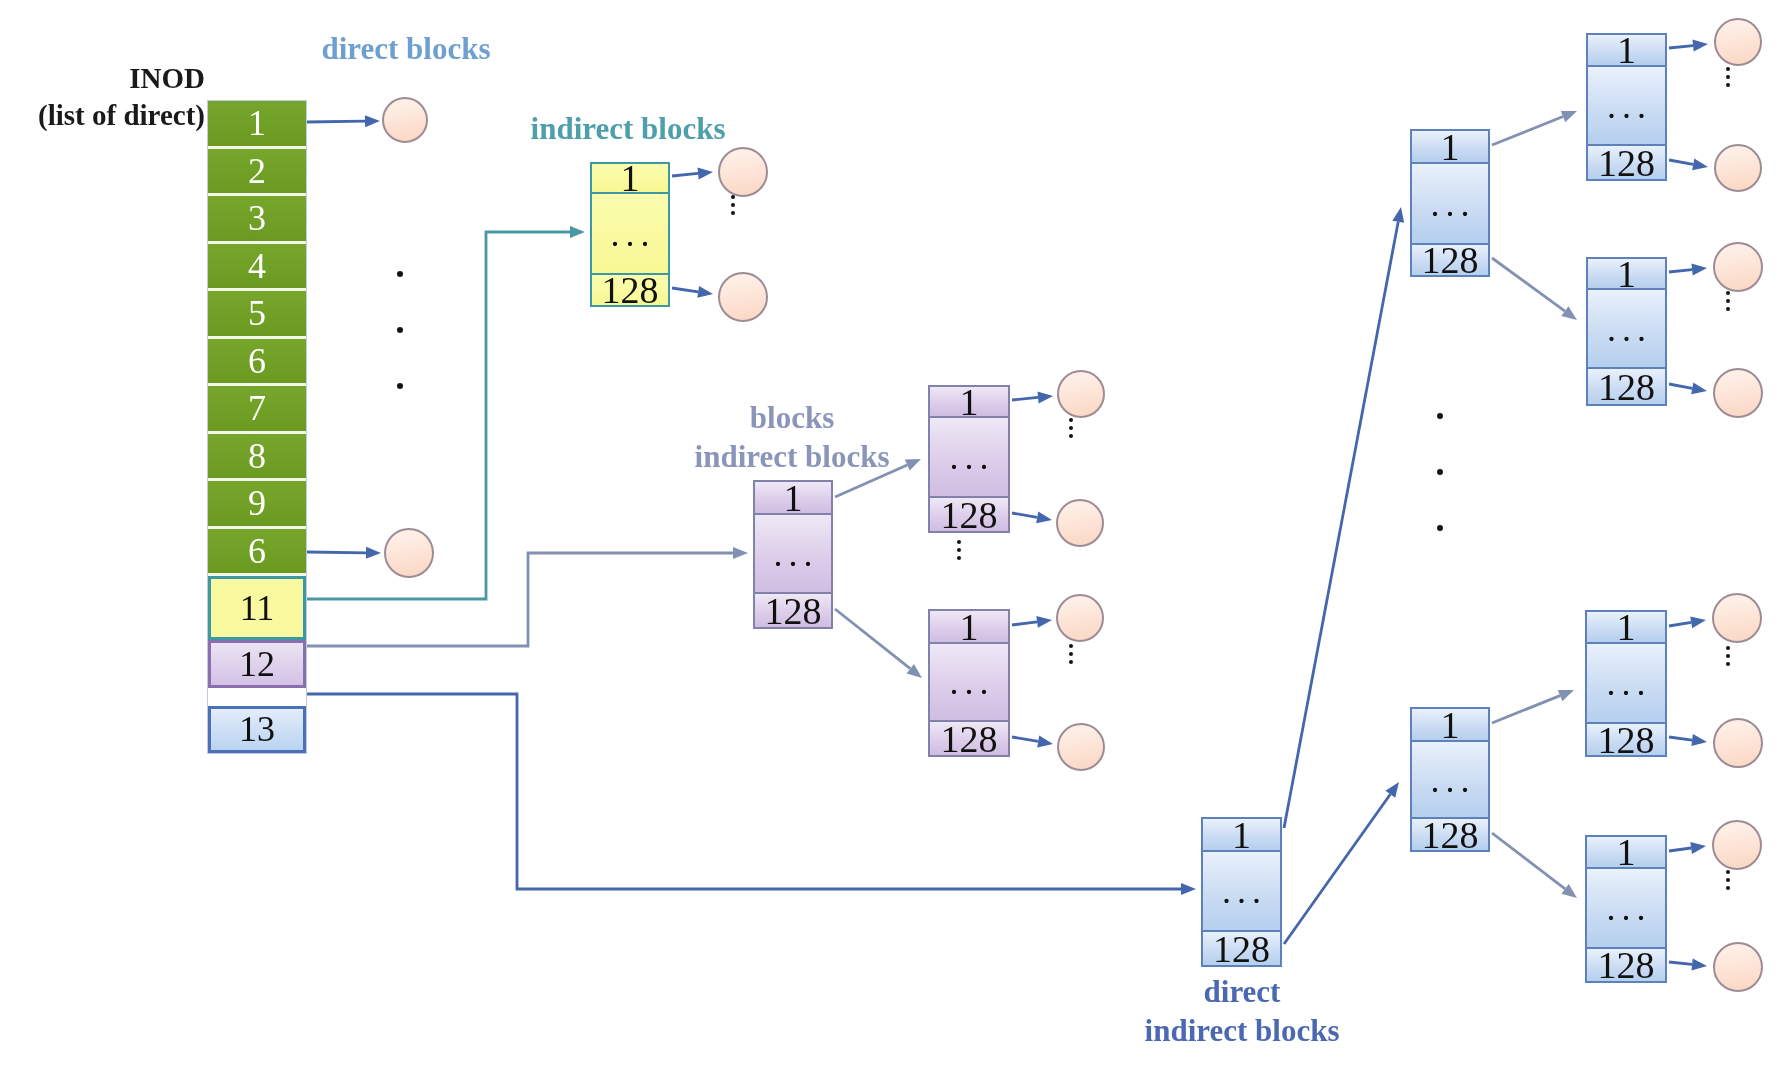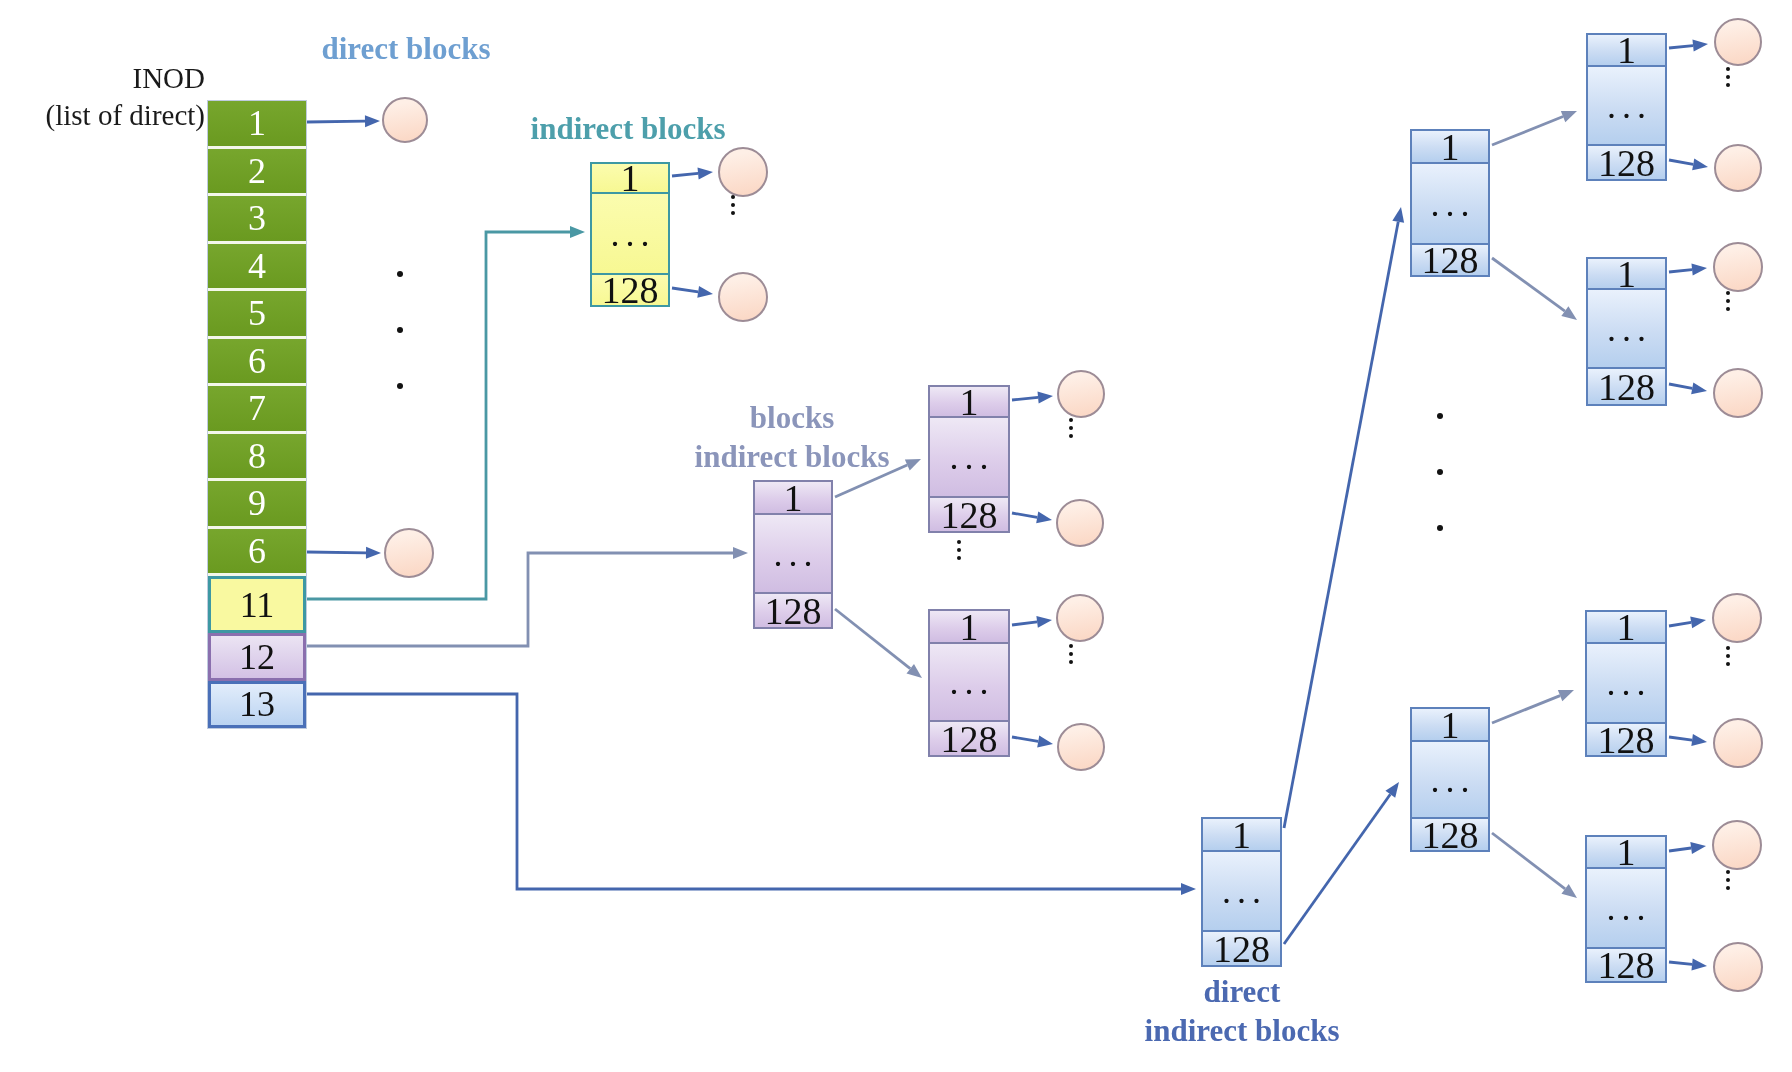--- a/index.html
+++ b/index.html
@@ -7,40 +7,40 @@
          font-family:"Liberation Serif","DejaVu Serif",serif;}
   #wires{position:absolute;left:0;top:0;width:1792px;height:1072px;}
 
   .inode-col{position:absolute;border:1px solid #bfcbdf;}
   .inode-cell{box-sizing:border-box;display:flex;align-items:center;justify-content:center;
               font-size:36px;color:#111;}
   .cell-green{background:linear-gradient(180deg,#77a62d 0%,#6a9a20 100%);
               color:#fff;border-bottom:3px solid #f3f7ea;}
   .cell-yellow{background:#f9f9a0;border:3px solid var(--c-yellow_border);}
   .cell-purple{background:linear-gradient(180deg,#ebe4f3,#d3c1e5);border:3px solid var(--c-cell12_border);text-align:right;}
-  .cell-blue{background:linear-gradient(180deg,#e2edfb,#bad3f1);border:3px solid var(--c-cell13_border);}
+  .cell-blue{background:linear-gradient(180deg,#e2edfb,#bad3f1);border:3px solid var(--c-cell13_border);margin-top:18px;}
 
   .blk{position:absolute;box-sizing:border-box;border-style:solid;border-width:2px;}
   .blk .row{box-sizing:border-box;display:flex;align-items:center;justify-content:center;
             font-size:38px;color:#111;}
   .blk .row:not(:last-child){border-bottom-style:solid;border-bottom-width:2px;}
   .blk .row.mid{font-size:36px;letter-spacing:6px;padding-left:6px;}
   .pal-yellow{border-color:var(--c-yellow_border);}
   .pal-yellow .row{background:linear-gradient(180deg,#fbfcae 0%,#f7f893 100%);border-color:var(--c-yellow_border);}
   .pal-purple{border-color:var(--c-purple_border);}
   .pal-purple .row{background:linear-gradient(180deg,#eee8f5 0%,#ddcdea 55%,#d0bde2 100%);border-color:var(--c-purple_border);}
   .pal-blue{border-color:var(--c-blue_border);}
   .pal-blue .row{background:linear-gradient(180deg,#e9f1fc 0%,#cbdcf3 55%,#b5cfee 100%);border-color:var(--c-blue_border);}
 
   .data-circle{position:absolute;box-sizing:border-box;border-radius:50%;
                background:linear-gradient(170deg,#feefe6 15%,#fbd9c7 90%);
                border:2.5px solid var(--c-circle_border);}
 
   .dlabel{position:absolute;font-weight:bold;white-space:nowrap;}
-  .dlabel.plain{font-weight:normal;margin-left:28px;}
+  .dlabel.plain{font-weight:bold;margin-left:28px;}
   .dlabel .lline{display:block;}
 
   .vdots{position:absolute;transform:translateX(-50%);}
   .vdots i{display:block;border-radius:50%;background:#121212;margin-left:auto;margin-right:auto;}
 </style>
 </head>
 <body>
 
 <div id="stage">
   <svg id="wires" viewBox="0 0 1792 1072" xmlns="http://www.w3.org/2000/svg">
@@ -157,21 +157,21 @@
       <div class="inode-cell cell-green" style="height: 47.5px;">1</div>
       <div class="inode-cell cell-green" style="height: 47.5px;">2</div>
       <div class="inode-cell cell-green" style="height: 47.5px;">3</div>
       <div class="inode-cell cell-green" style="height: 47.5px;">4</div>
       <div class="inode-cell cell-green" style="height: 47.5px;">5</div>
       <div class="inode-cell cell-green" style="height: 47.5px;">6</div>
       <div class="inode-cell cell-green" style="height: 47.5px;">7</div>
       <div class="inode-cell cell-green" style="height: 47.5px;">8</div>
       <div class="inode-cell cell-green" style="height: 47.5px;">9</div>
       <div class="inode-cell cell-green" style="height: 47.5px;">6</div>
-      <div class="inode-cell cell-yellow" style="height: 57px;">11</div>
+      <div class="inode-cell cell-yellow" style="height: 64px;">11</div>
       <div class="inode-cell cell-purple" style="height: 47.5px;">12</div>
       <div class="inode-cell cell-blue" style="height: 47.5px;">13</div>
     </div>
     <div class="blk pal-yellow" style="left: 590px; top: 162px; width: 80px;">
       <div class="row" style="height: 30px;">1</div>
       <div class="row mid" style="height: 81px;">...</div>
       <div class="row" style="height: 30px;">128</div>
     </div>
     <div class="blk pal-purple" style="left: 753px; top: 480px; width: 80px;">
       <div class="row" style="height: 33px;">1</div>

